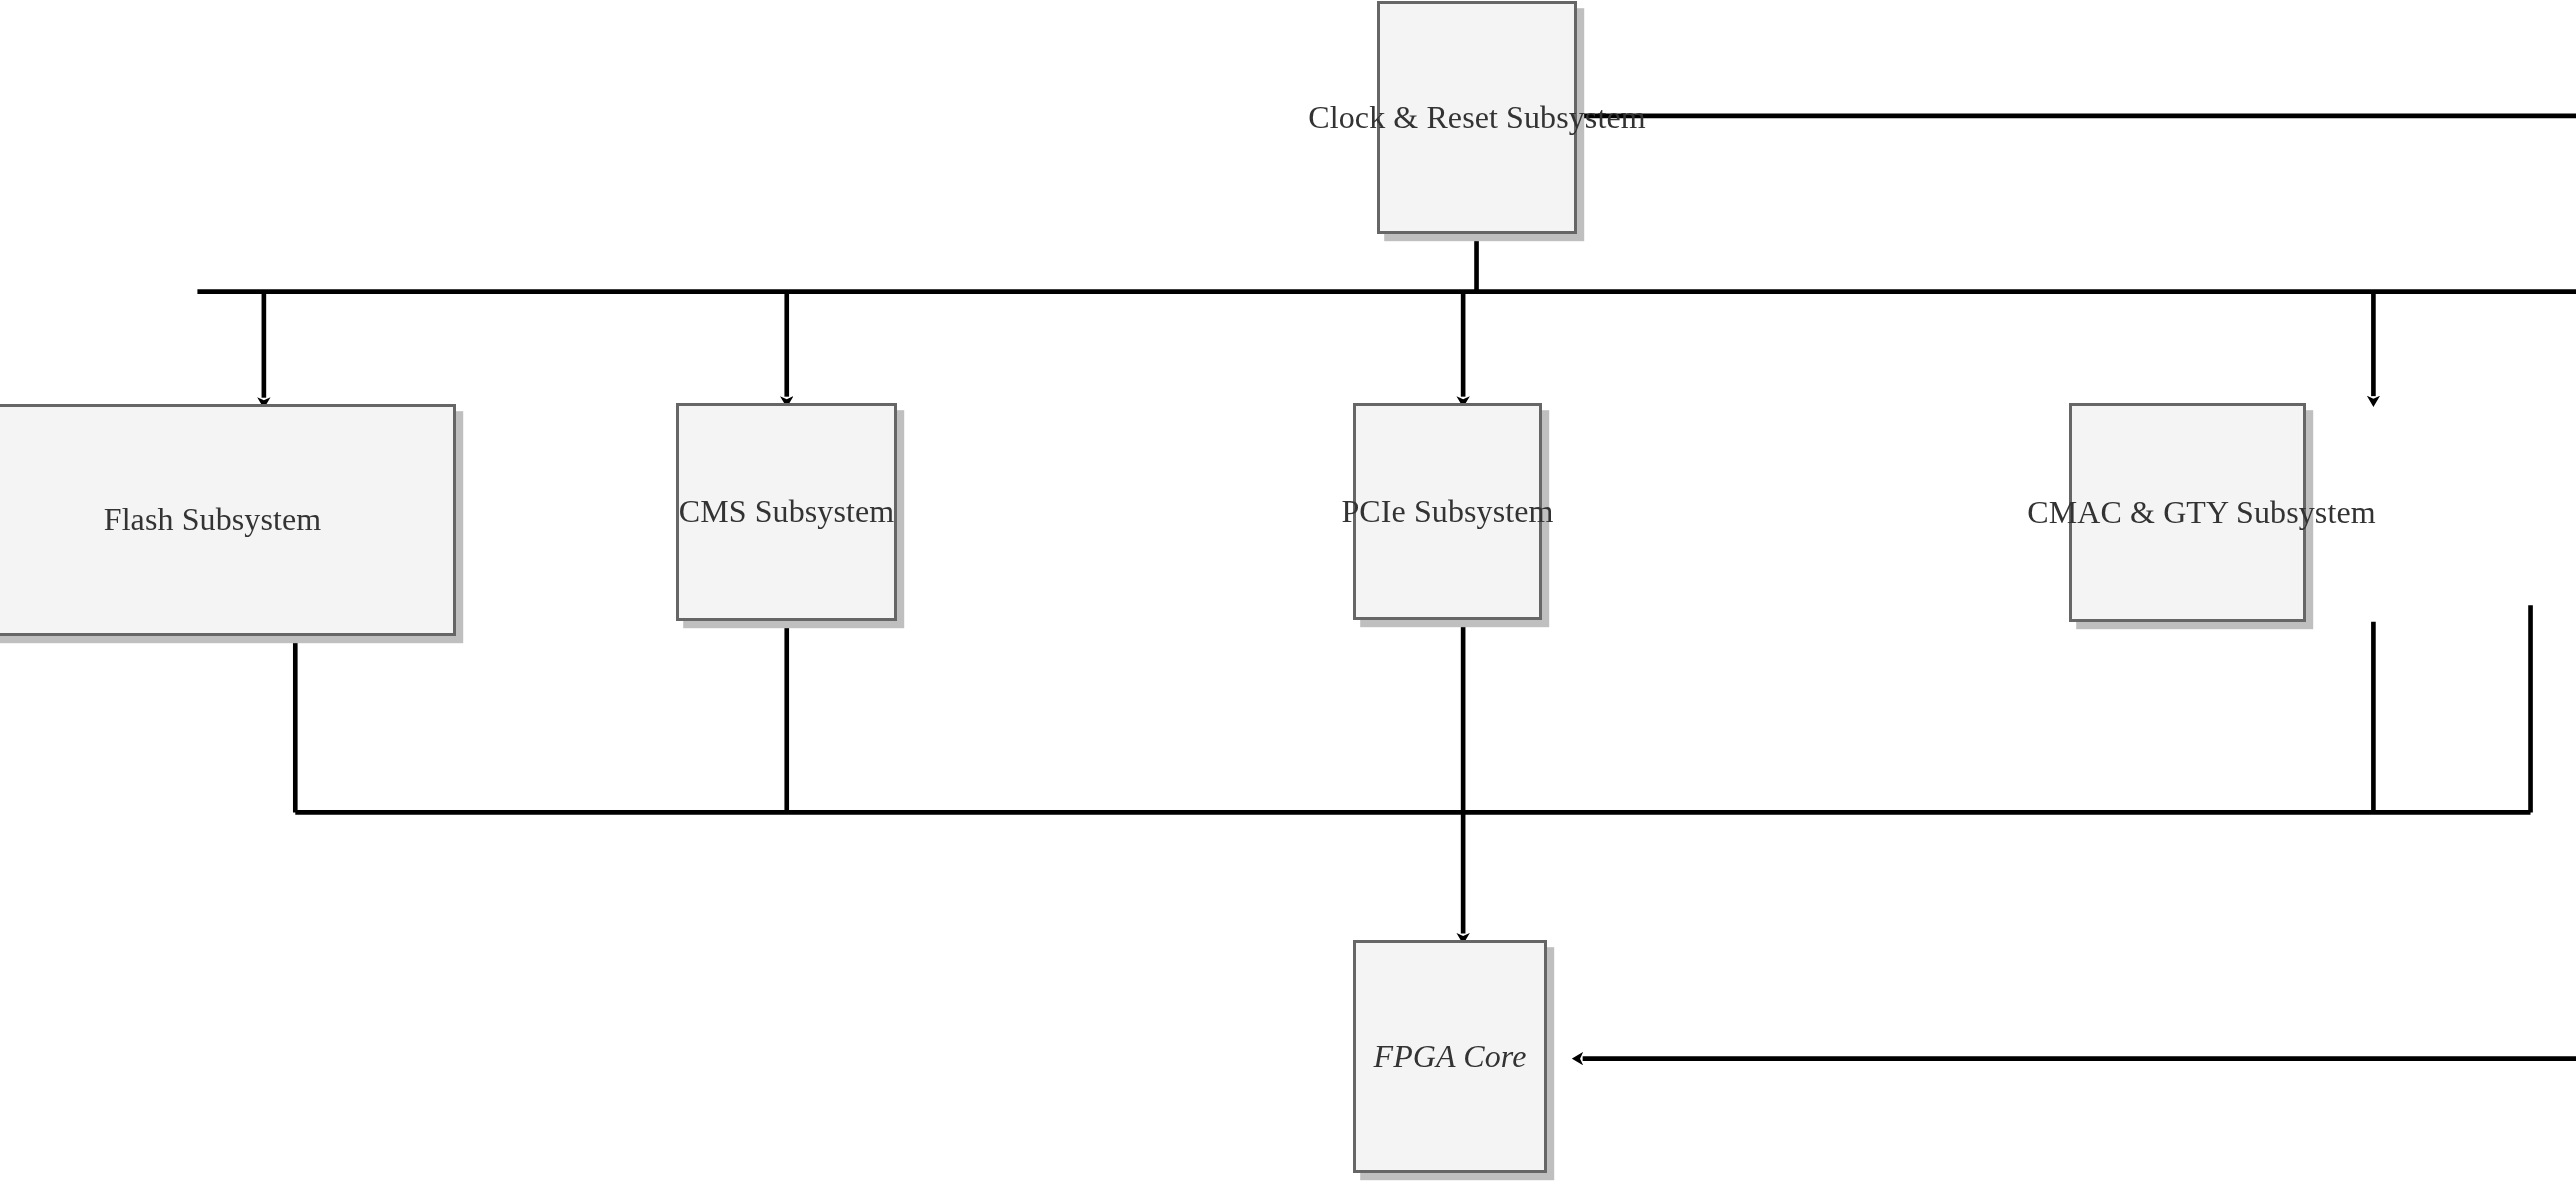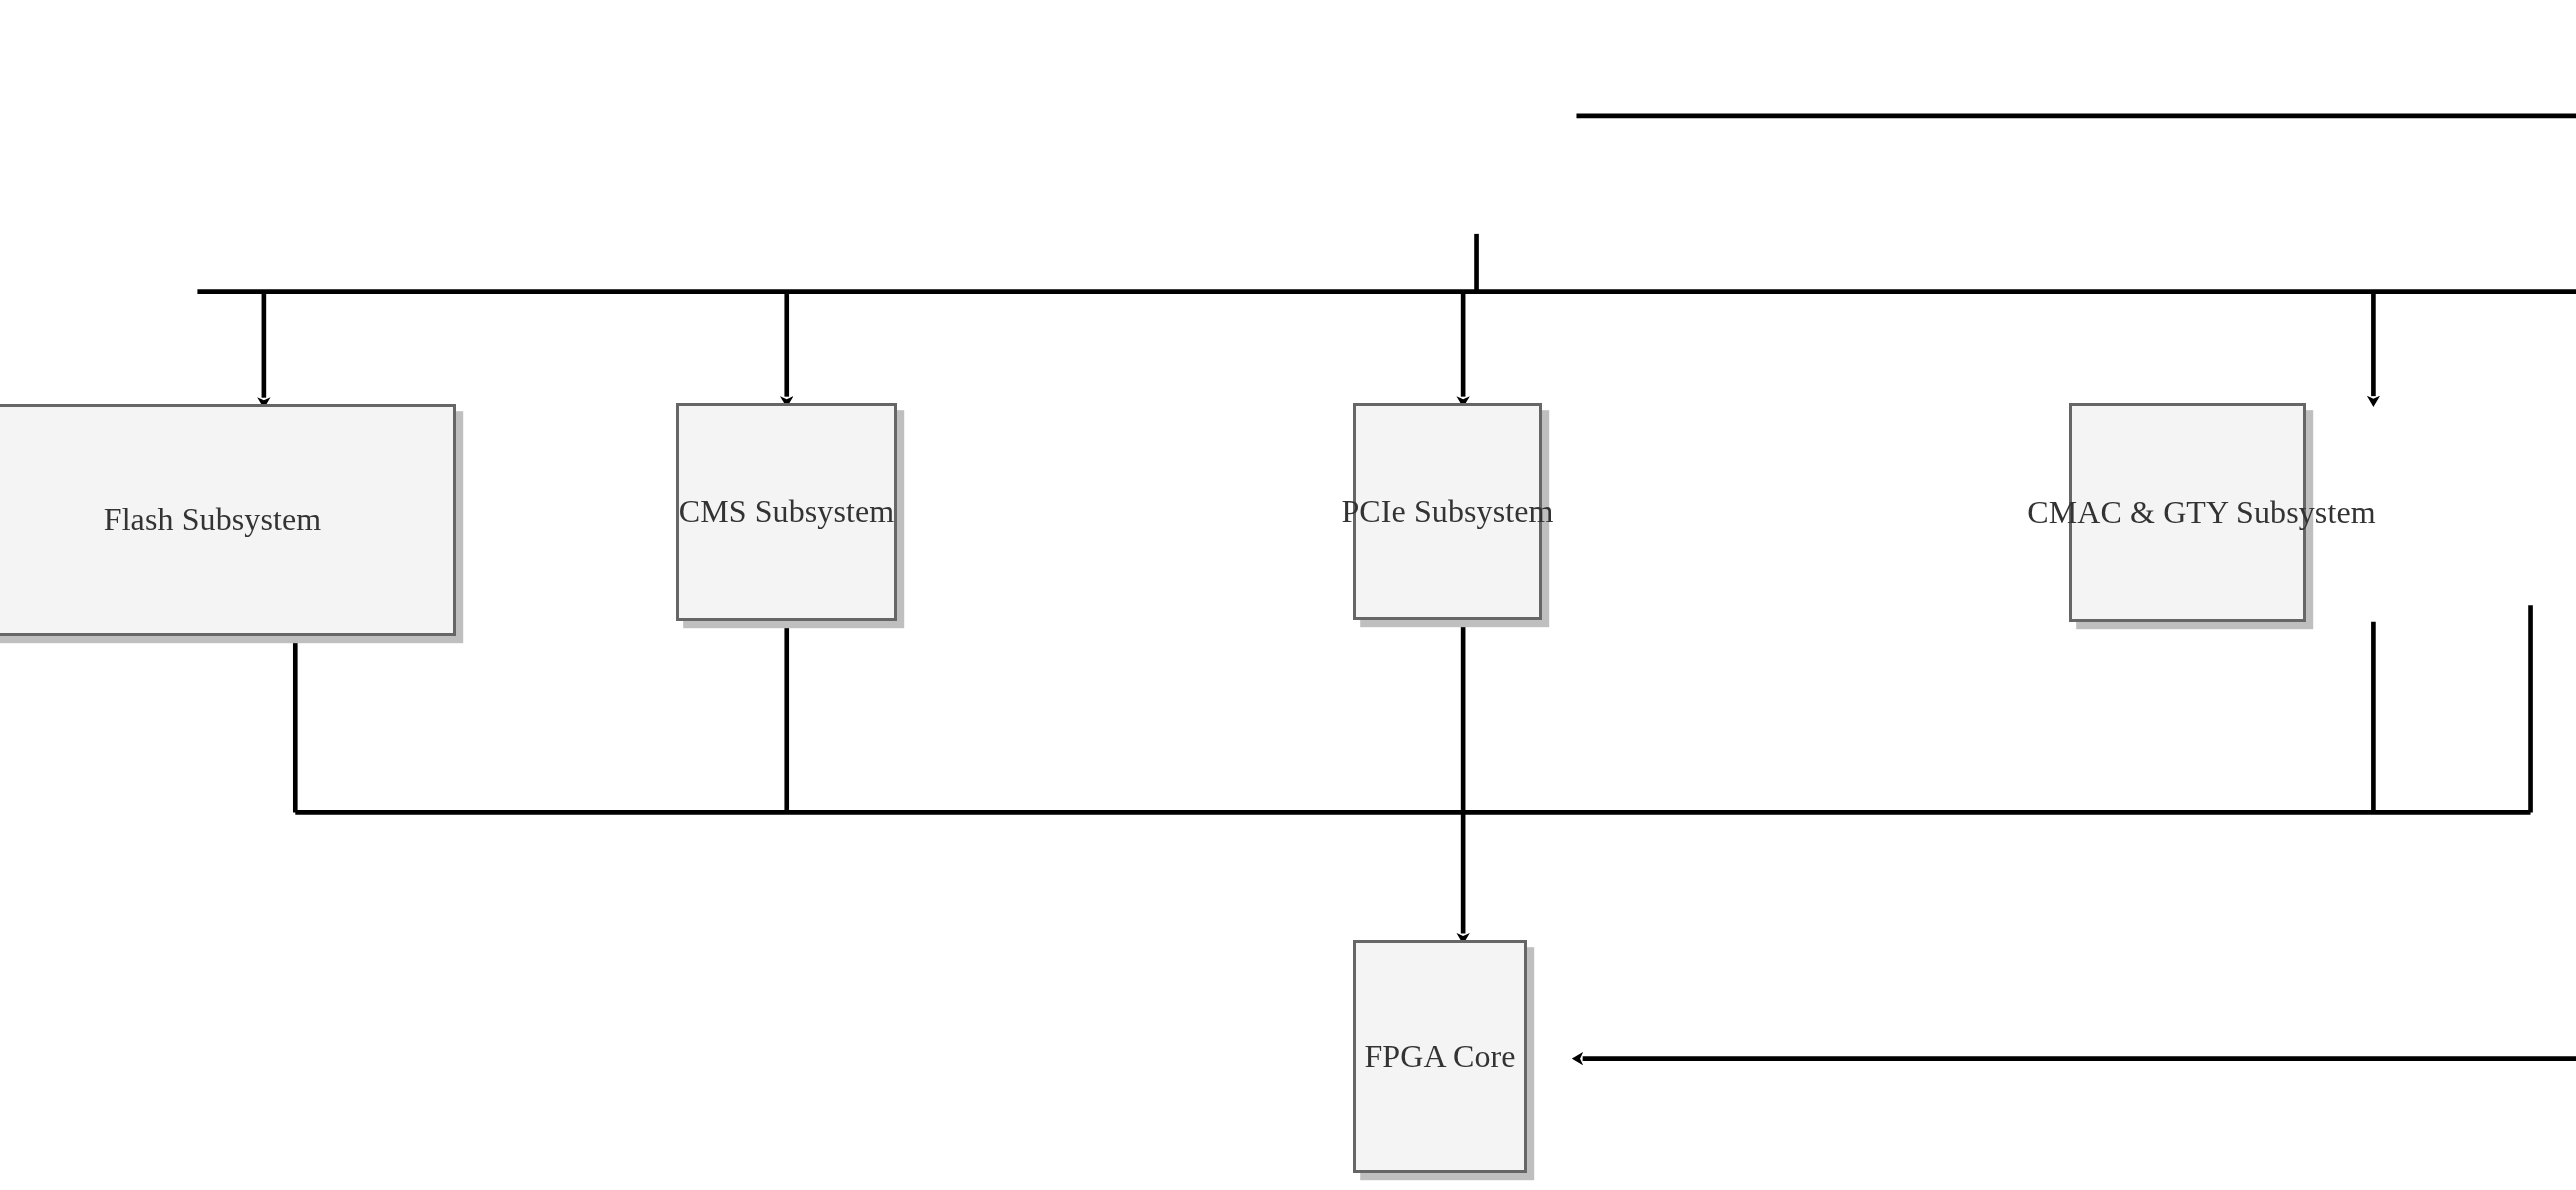--- a/index.html
+++ b/index.html
@@ -61,35 +61,38 @@
 
     <g>
       <path d="M2840,1205 L2840,1812" stroke="#000000" stroke-width="9" fill="none" marker-end="url(#ah)"></path>
     </g>
 
     <g>
       <path d="M3060,225 L6958,225 L6958,2055 L3072,2055" stroke="#000000" stroke-width="9" fill="none" marker-end="url(#ah)"></path>
     </g>
   </svg>
 
+  <div class="node" style="left:1377px;top:1px;width:200px;height:233px;">
+    <span class="lbl">Clock &amp; Reset Subsystem</span>
+  </div>
 
   <div class="node" style="left:-31px;top:404px;width:487px;height:232px;">
     <span class="lbl">Flash Subsystem</span>
   </div>
 
   <div class="node" style="left:676px;top:403px;width:221px;height:218px;justify-content:center;">
     <span class="lbl">CMS Subsystem</span>
   </div>
 
   <div class="node" style="left:1353px;top:403px;width:189px;height:217px;">
     <span class="lbl">PCIe Subsystem</span>
   </div>
 
   <div class="node" style="left:2069px;top:403px;width:237px;height:219px;padding-left:28px;">
     <span class="lbl">CMAC &amp; GTY Subsystem</span>
   </div>
 
-  <div class="node" style="left:1353px;top:940px;width:174px;height:233px;">
+  <div class="node" style="left:1353px;top:940px;width:194px;height:233px;font-style:italic;">
     <span class="lbl">FPGA Core</span>
   </div>
 
 </div>
 
 
 </body></html>

